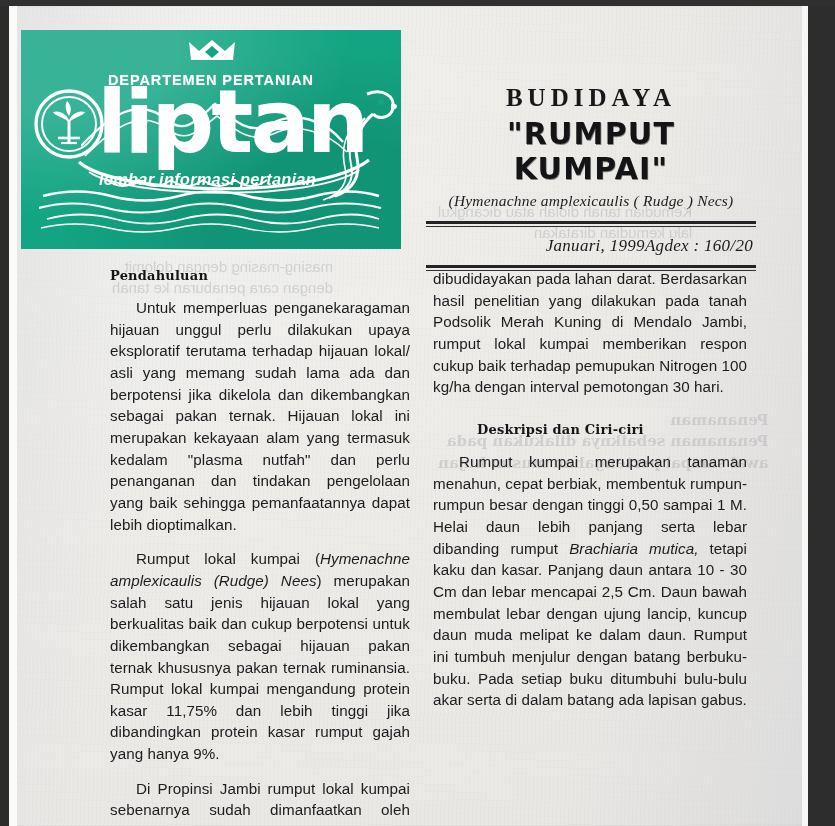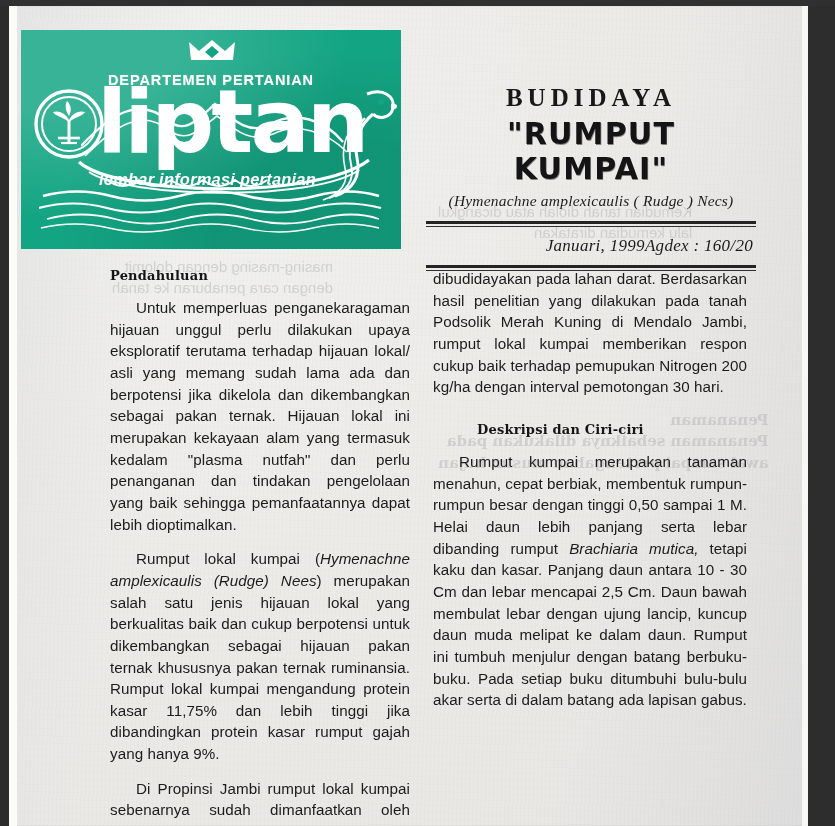--- a/index.html
+++ b/index.html
@@ -262,21 +262,21 @@
     </div>
 
     <div class="col col-left">
       <h2>Pendahuluan</h2>
       <p>Untuk memperluas penganekaragaman hijauan unggul perlu dilakukan upaya eksploratif terutama terhadap hijauan lokal/ asli yang memang sudah lama ada dan berpotensi jika dikelola dan dikembangkan sebagai pakan ternak. Hijauan lokal ini merupakan kekayaan alam yang termasuk kedalam "plasma nutfah" dan perlu penanganan dan tindakan pengelolaan yang baik sehingga pemanfaatannya dapat lebih dioptimalkan.</p>
       <p><span>Rumput lokal kumpai (</span><em>Hymenachne amplexicaulis (Rudge) Nees</em><span>) merupakan salah satu jenis hijauan lokal yang berkualitas baik dan cukup berpotensi untuk dikembangkan sebagai hijauan pakan ternak khususnya pakan ternak ruminansia. Rumput lokal kumpai mengandung protein kasar 11,75% dan lebih tinggi jika dibandingkan protein kasar rumput gajah yang hanya 9%.</span></p>
       <p>Di Propinsi Jambi rumput lokal kumpai sebenarnya sudah dimanfaatkan oleh sebagian petani-peternak sebagai pakan ternak ruminansia besar, yang digembalakan</p>
     </div>
 
     <div class="col col-right">
-      <p class="noind">dibudidayakan pada lahan darat. Berdasarkan hasil penelitian yang dilakukan pada tanah Podsolik Merah Kuning di Mendalo Jambi, rumput lokal kumpai memberikan respon cukup baik terhadap pemupukan Nitrogen 200 kg/ha dengan interval pemotongan 30 hari.</p>
+      <p class="noind">dibudidayakan pada lahan darat. Berdasarkan hasil penelitian yang dilakukan pada tanah Podsolik Merah Kuning di Mendalo Jambi, rumput lokal kumpai memberikan respon cukup baik terhadap pemupukan Nitrogen 100 kg/ha dengan interval pemotongan 30 hari.</p>
       <h2 class="spaced">Deskripsi dan Ciri-ciri</h2>
       <p><span>Rumput kumpai merupakan tanaman menahun, cepat berbiak, membentuk rumpun-rumpun besar dengan tinggi 0,50 sampai 1 M. Helai daun lebih panjang serta lebar dibanding rumput </span><em>Brachiaria mutica,</em><span> tetapi kaku dan kasar. Panjang daun antara 10 - 30 Cm dan lebar mencapai 2,5 Cm. Daun bawah membulat lebar dengan ujung lancip, kuncup daun muda melipat ke dalam daun. Rumput ini tumbuh menjulur dengan batang berbuku-buku. Pada setiap buku ditumbuhi bulu-bulu akar serta di dalam batang ada lapisan gabus.</span></p>
     </div>
 
   </div>
 
   <div class="edge-l"></div>
   <div class="edge-r"></div>
   <div class="edge-t"></div>
 </div>

